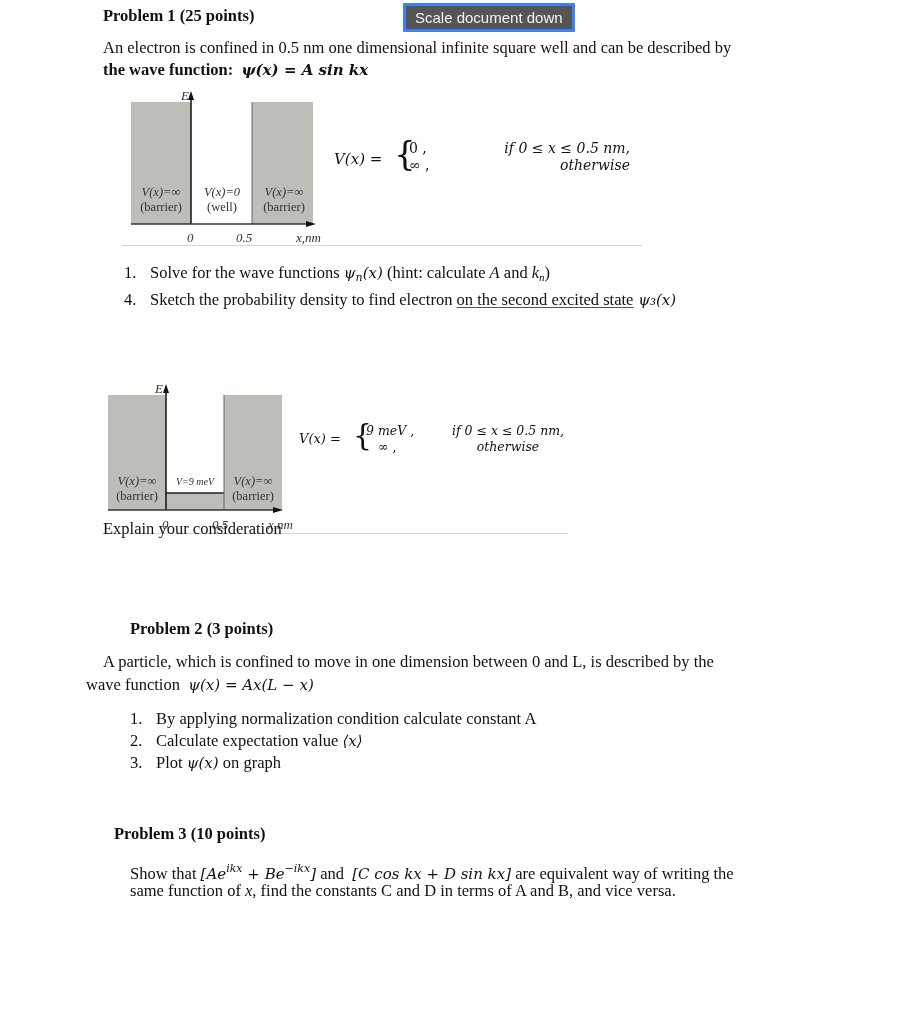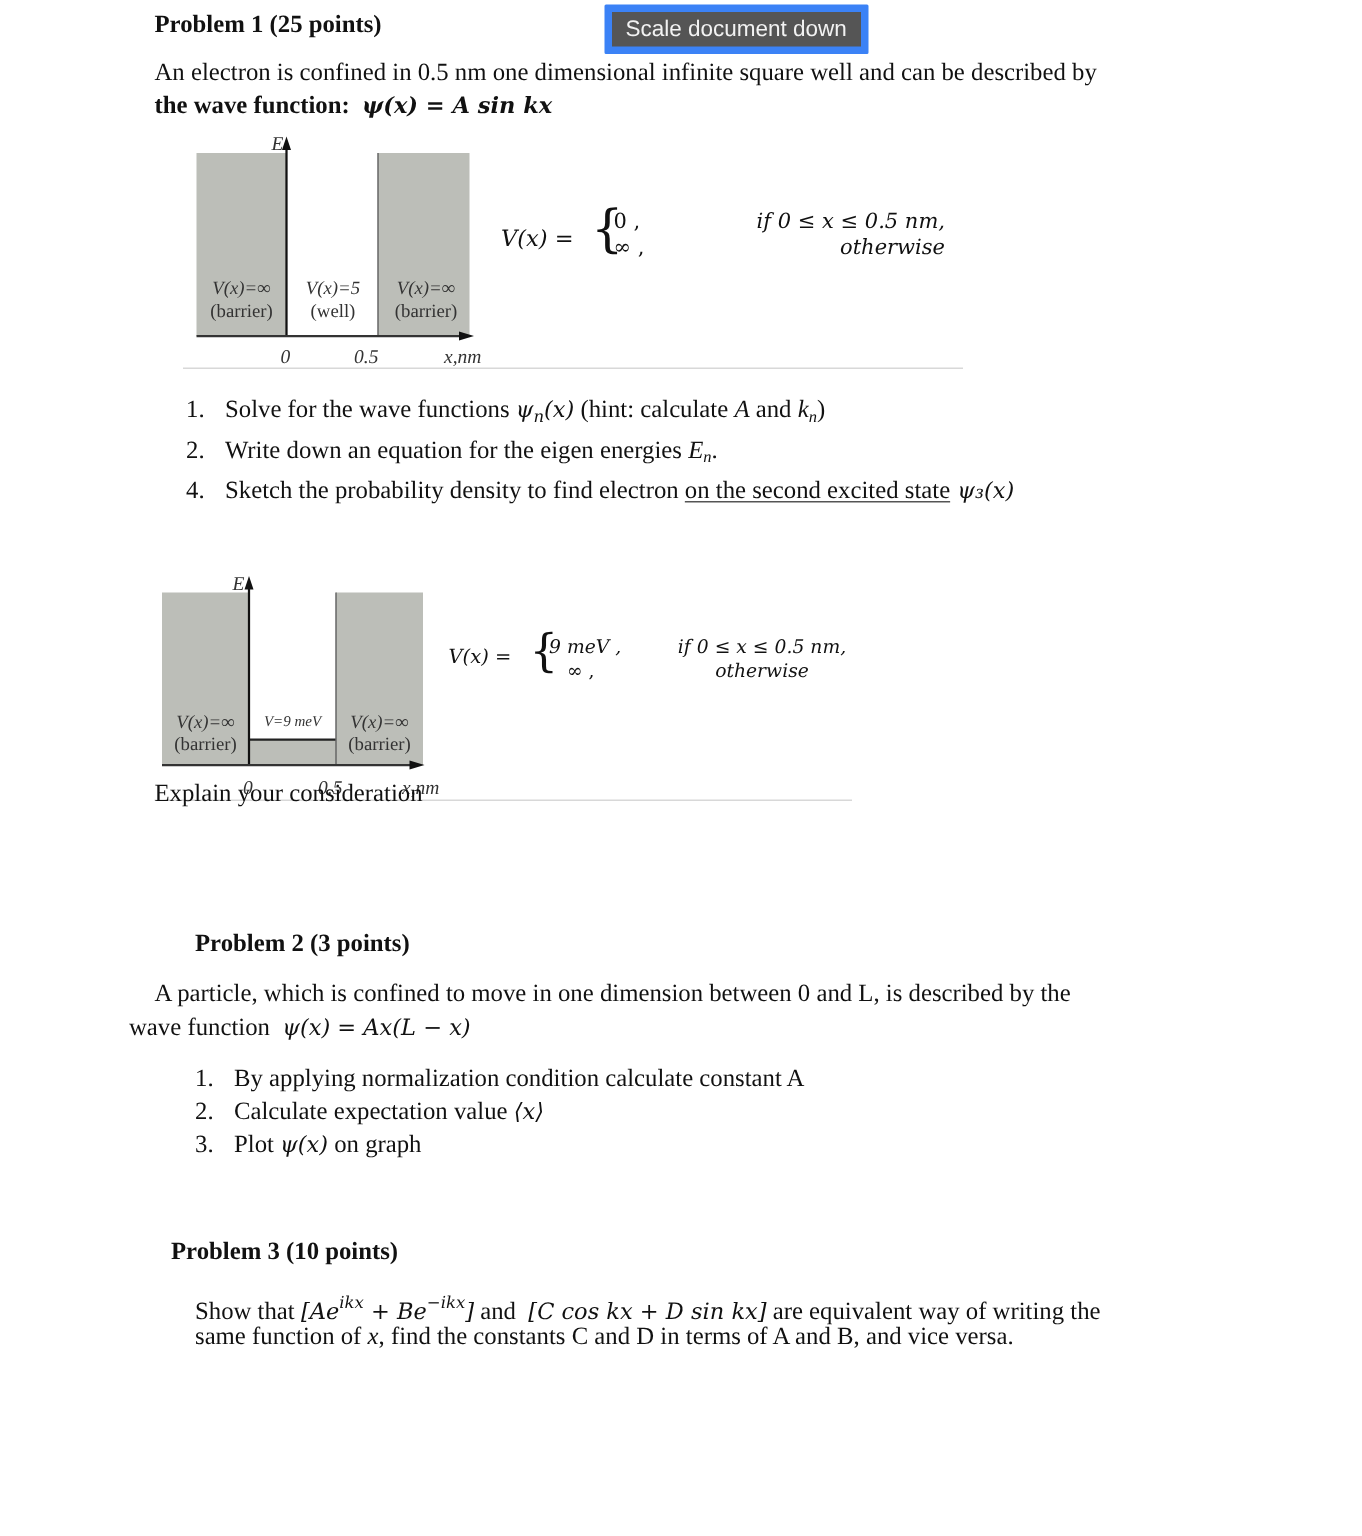--- a/index.html
+++ b/index.html
@@ -5,21 +5,21 @@
   html, body { margin: 0; padding: 0; background: #ffffff; }
   body { width: 908px; height: 1024px; position: relative; overflow: hidden;
          font-family: "Liberation Serif", serif; color: #111; }
   .abs { position: absolute; }
   .t { font-size: 16.5px; line-height: 22px; white-space: nowrap; }
   .bold { font-weight: bold; }
   .it { font-style: italic; }
   .math { font-family: "DejaVu Serif", serif; font-style: italic; font-size: 15px; }
   .u { text-decoration: underline; text-decoration-color: #555; text-underline-offset: 2px; }
   .tooltip { background: #555555; color: #f2f2f2; font-family: "Liberation Sans", sans-serif;
-             font-size: 15px; padding: 3px 9px; border: 5px solid #3b82f6; border-radius: 1px; }
+             font-size: 15px; padding: 3px 9px; border: 3px solid #3b82f6; border-radius: 1px; }
   .hr { height: 1px; background: #d8d8d8; }
   .diag-label { font-size: 12.5px; line-height: 15px; text-align: center; color: #333; }
   .axis-lbl { font-style: italic; font-size: 13px; color: #333; }
   .lst .num { display: inline-block; width: 26px; }
   .sub { font-size: 11px; vertical-align: -3px; }
   .sup { font-size: 11px; vertical-align: 7px; }
   .brace { font-size: 34px; line-height: 30px; font-family: "DejaVu Serif", serif; font-style: normal; font-weight: 200; }
   .cases { font-family: "DejaVu Serif", serif; font-size: 14px; line-height: 17px; }
 </style>
 </head>
@@ -44,21 +44,21 @@
     <polygon points="71,3 68,12 74,12" fill="#111"></polygon>
     <line x1="11" y1="136" x2="188" y2="136" stroke="#333" stroke-width="1.5"></line>
     <polygon points="196,136 186,133 186,139" fill="#111"></polygon>
   </svg>
   <div class="abs axis-lbl" style="left:61px; top:0px;">E</div>
   <div class="abs diag-label" style="left:11px; top:97px; width:60px;">
     <div class="it">V(x)=∞</div>
     <div>(barrier)</div>
   </div>
   <div class="abs diag-label" style="left:74px; top:97px; width:56px;">
-    <div class="it">V(x)=5</div>
+    <div class="it">V(x)=0</div>
     <div>(well)</div>
   </div>
   <div class="abs diag-label" style="left:134px; top:97px; width:60px;">
     <div class="it">V(x)=∞</div>
     <div>(barrier)</div>
   </div>
   <div class="abs axis-lbl" style="left:67px; top:142px;">0</div>
   <div class="abs axis-lbl" style="left:116px; top:142px;">0.5</div>
   <div class="abs axis-lbl" style="left:176px; top:142px;">x,nm</div>
   <div class="abs hr" style="left:2px; top:157px; width:520px;"></div>
@@ -71,23 +71,20 @@
   </div>
   <div class="abs cases" style="left:362px; top:52px; width:148px; text-align:right;">
     <div class="it">if  0 ≤ x ≤ 0.5 nm,</div>
     <div class="it">otherwise</div>
   </div>
 </div>
 
 <div class="abs t lst" style="left:124px; top:262px;">
   <div>
     <span class="num">1.</span><span>Solve for the wave functions </span><span class="math">ψ</span><span class="math sub">n</span><span class="math">(x)</span><span> (hint: calculate </span><span class="it">A</span><span> and </span><span class="it">k</span><span class="it sub">n</span><span>)</span>
-  </div>
-  <div>
-    <span class="num">2.</span><span>Write down an equation for the eigen energies </span><span class="it">E</span><span class="it sub">n</span><span>.</span>
   </div>
   <div>
     <span class="num">4.</span><span>Sketch the probability density to find electron </span><span class="u">on the second excited state</span><span class="math"> ψ₃(x)</span>
   </div>
 </div>
 
 <div class="abs" style="left:100px; top:380px; width:480px; height:160px;">
   <svg width="480" height="160" style="position:absolute; left:0; top:0;">
     <rect x="8" y="15" width="58" height="115" fill="#bcbeb8"></rect>
     <rect x="124" y="15" width="58" height="115" fill="#bcbeb8"></rect>

